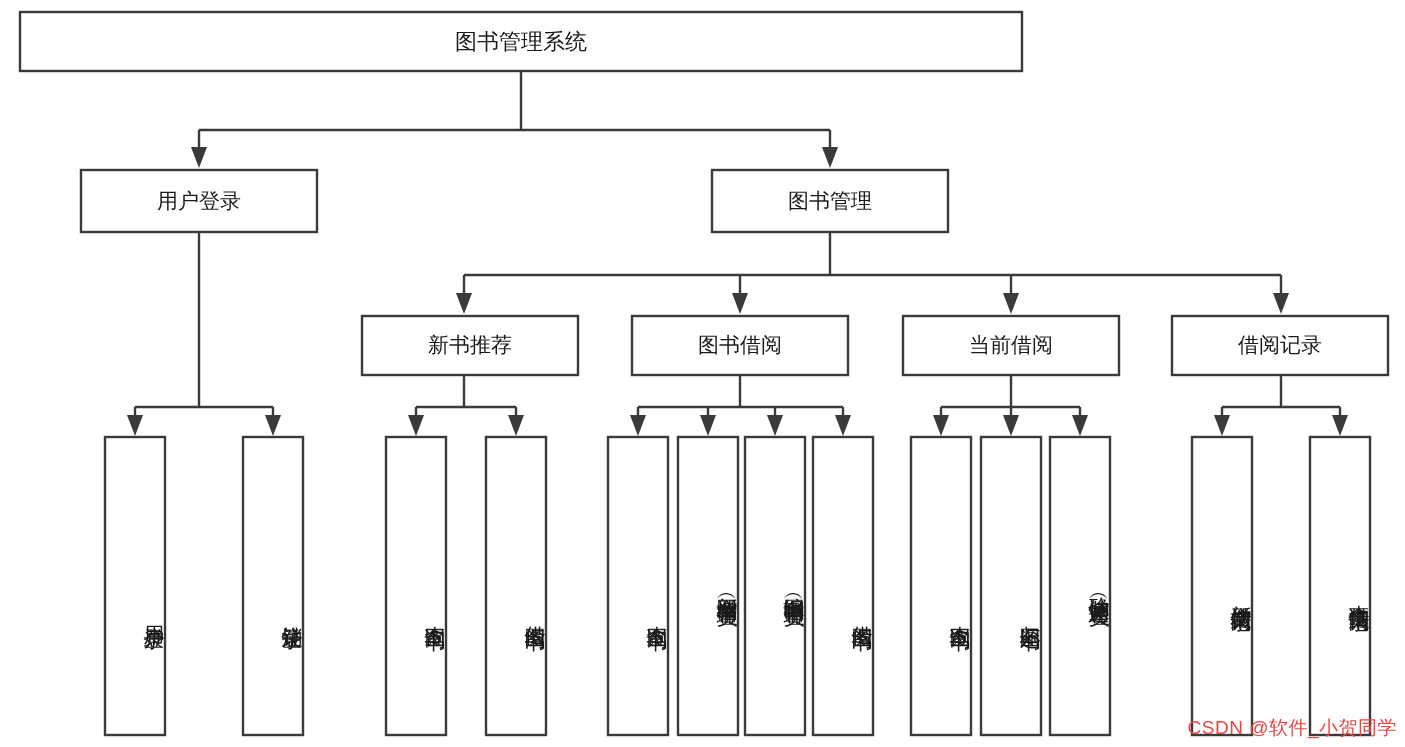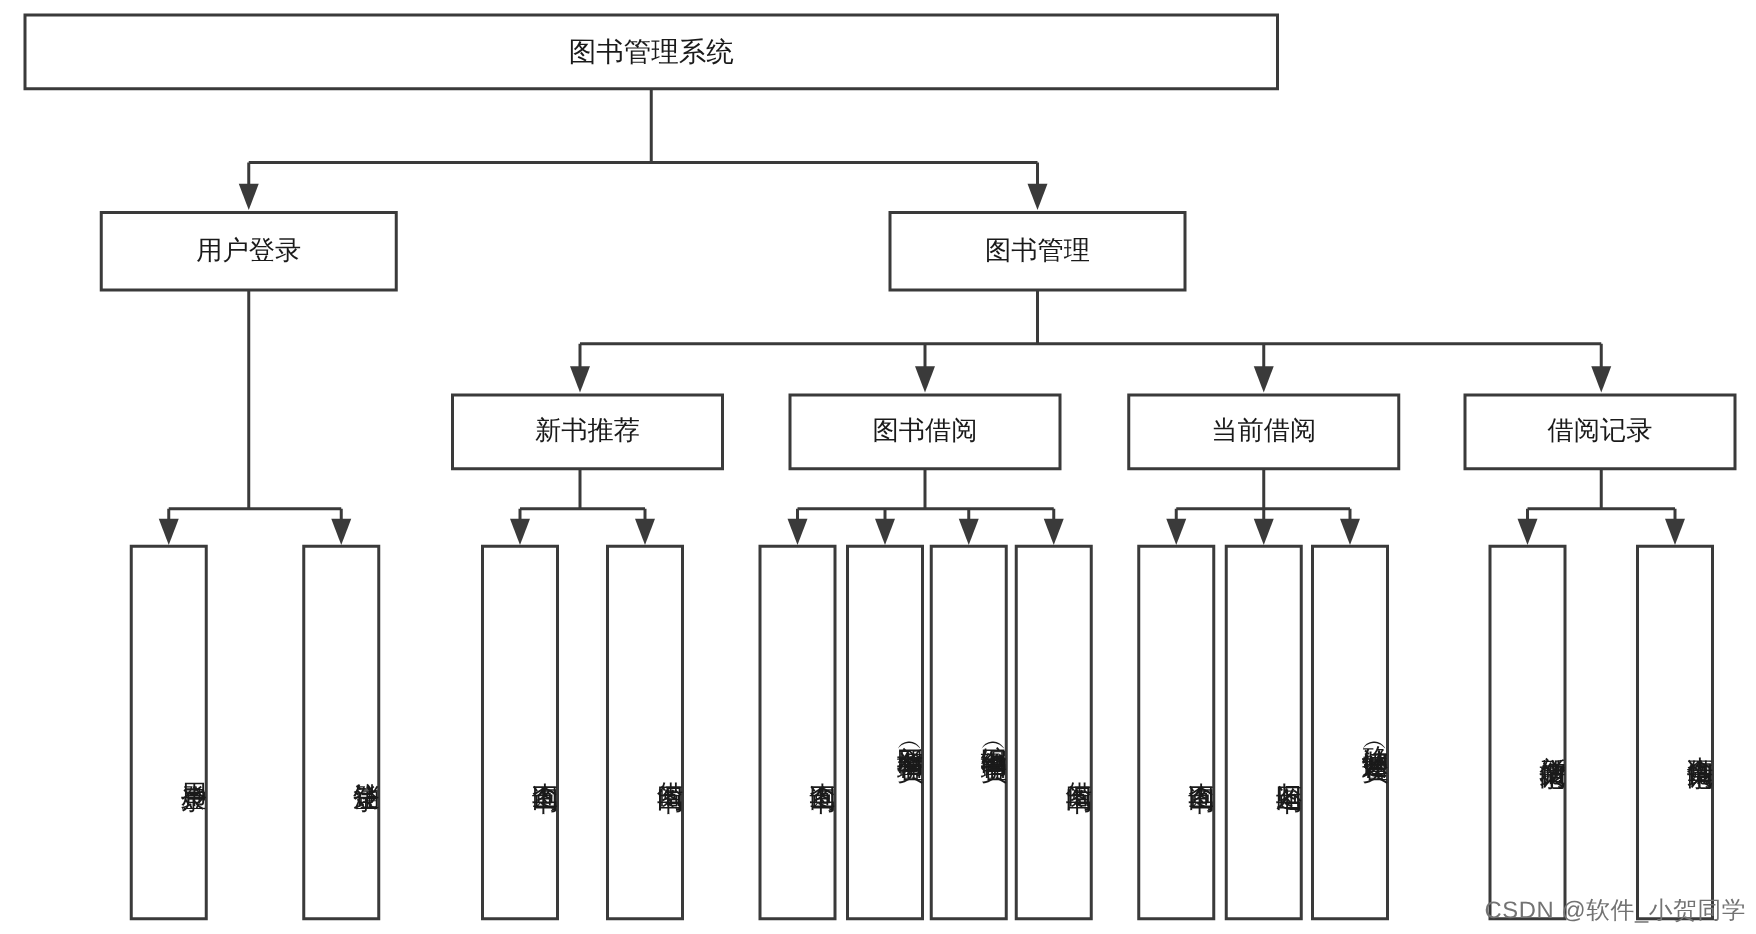--- a/index.html
+++ b/index.html
@@ -64,21 +64,21 @@
     justify-content: center;
     white-space: nowrap;
     pointer-events: none;
   }
   .watermark {
     position: absolute;
     right: 8px;
     bottom: 6px;
     font-family: "Liberation Sans", "DejaVu Sans", sans-serif;
     font-size: 19px;
-    color: #737373;
+    color: #ef4444;
     letter-spacing: 0.5px;
     white-space: nowrap;
   }
 </style>
 </head>
 <body>
 
 <div id="diagram-root">
 
   <svg id="flow-svg" viewBox="0 0 1405 747">

